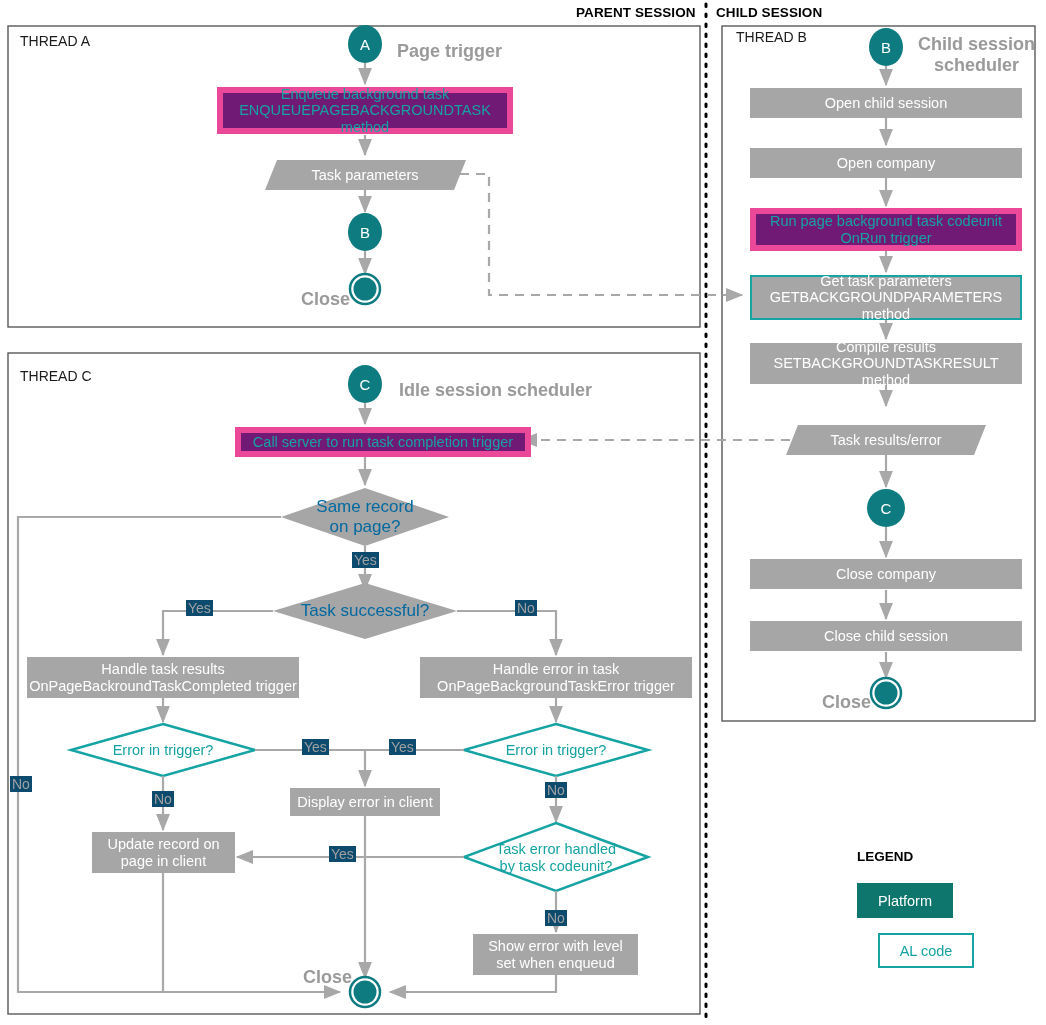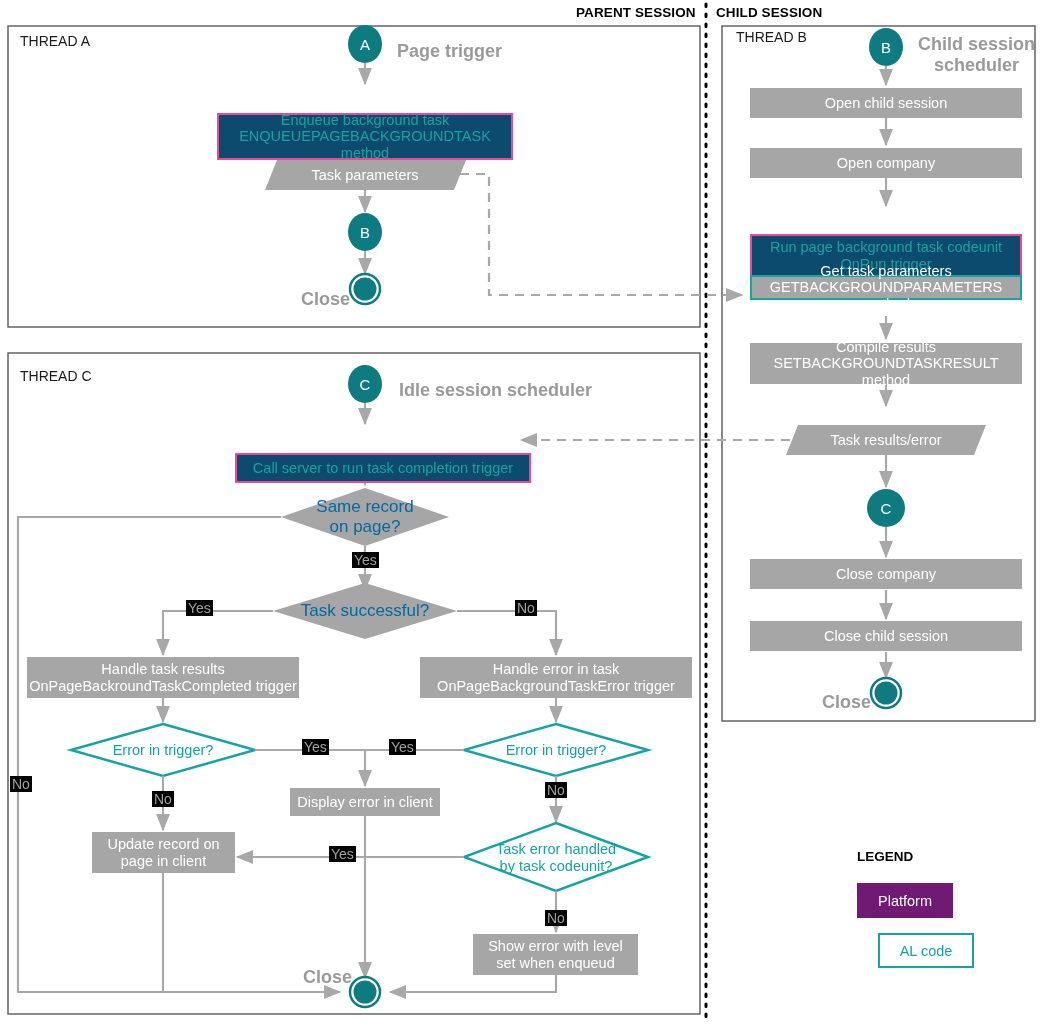--- a/index.html
+++ b/index.html
@@ -4,24 +4,24 @@
 <style>
   html,body{margin:0;padding:0;background:#ffffff;}
   body{font-family:"Liberation Sans",sans-serif;}
   #stage{position:relative;width:1046px;height:1025px;background:#fff;overflow:hidden;}
   svg.layer{position:absolute;left:0;top:0;width:1046px;height:1025px;}
   .sess-title{position:absolute;font-weight:bold;font-size:13.5px;color:#000;letter-spacing:.1px;white-space:nowrap;}
   .thread-title{position:absolute;font-size:14px;color:#1a1a1a;white-space:nowrap;}
   .legend-title{position:absolute;font-weight:bold;font-size:13.5px;color:#000;}
   .node{position:absolute;box-sizing:border-box;display:flex;align-items:center;justify-content:center;text-align:center;line-height:1.15;}
   .plat{background:#a6a6a6;color:#ffffff;font-size:14.5px;}
-  .al{background:#0c4a6e;border:2px solid #ec4899;color:#17a2a2;font-size:14.5px;margin-top:26px;}
+  .al{background:#701a75;border:6px solid #ec4899;color:#17a2a2;font-size:14.5px;}
   .platal{background:#a6a6a6;border:2px solid #16a3a3;color:#ffffff;font-size:14.5px;}
   .side-lab{position:absolute;font-size:18px;font-weight:bold;color:#9a9a9a;white-space:nowrap;line-height:1.15;margin-top:6px;}
-  .edge-lab{position:absolute;font-size:14px;color:#a0a0a0;background:#000000;padding:0 2px;white-space:nowrap;}
+  .edge-lab{position:absolute;font-size:14px;color:#a0a0a0;background:#0c4a6e;padding:0 2px;white-space:nowrap;}
   .circ-lab{position:absolute;color:#ffffff;font-size:15px;display:flex;align-items:center;justify-content:center;}
   .dia-txt{position:absolute;display:flex;align-items:center;justify-content:center;text-align:center;line-height:1.15;white-space:nowrap;}
   .dia-gray{color:#0369a1;font-size:17px;}
   .dia-teal{color:#17a2a2;font-size:14.5px;}
   .lg-box{position:absolute;box-sizing:border-box;display:flex;align-items:center;justify-content:center;font-size:14.5px;}
 </style>
 </head>
 <body>
 
 <div id="stage">
@@ -151,21 +151,21 @@
   <div class="node plat" style="left:750px;top:88px;width:272px;height:30px;">Open child session</div>
   <div class="node plat" style="left:750px;top:148px;width:272px;height:30px;">Open company</div>
 
   <div class="node al" style="left:750px;top:208px;width:272px;height:43px;">
     <div>
       <div>Run page background task codeunit</div>
       <div>OnRun trigger</div>
     </div>
   </div>
 
-  <div class="node platal" style="left:750px;top:275px;width:272px;height:25px;justify-content:flex-end;">
+  <div class="node platal" style="left:750px;top:275px;width:272px;height:45px;justify-content:flex-end;">
     <div>
       <div>Get task parameters</div>
       <div>GETBACKGROUNDPARAMETERS method</div>
     </div>
   </div>
 
   <div class="node plat" style="left:750px;top:343px;width:272px;height:41px;">
     <div>
       <div>Compile results</div>
       <div>SETBACKGROUNDTASKRESULT method</div>
@@ -241,16 +241,16 @@
   <div class="edge-lab" style="left:186px;top:600px;">Yes</div>
   <div class="edge-lab" style="left:515px;top:600px;">No</div>
   <div class="edge-lab" style="left:302px;top:739px;">Yes</div>
   <div class="edge-lab" style="left:389px;top:739px;">Yes</div>
   <div class="edge-lab" style="left:152px;top:791px;">No</div>
   <div class="edge-lab" style="left:545px;top:782px;">No</div>
   <div class="edge-lab" style="left:329px;top:846px;">Yes</div>
   <div class="edge-lab" style="left:545px;top:910px;">No</div>
 
   <div class="legend-title" style="left:857px;top:849px;">LEGEND</div>
-  <div class="lg-box" style="left:857px;top:883px;width:96px;height:35px;background:#701a75;color:#fff;">Platform</div>
+  <div class="lg-box" style="left:857px;top:883px;width:96px;height:35px;background:#0f766e;color:#fff;">Platform</div>
   <div class="lg-box" style="left:878px;top:933px;width:96px;height:35px;background:#fff;border:2px solid #16a3a3;color:#17a2a2;text-align:right;">AL code</div>
 
 </div>
 
 </body></html>

